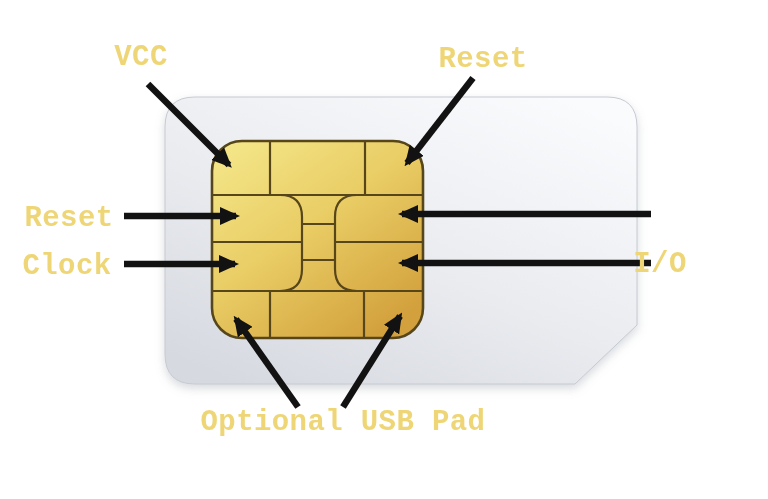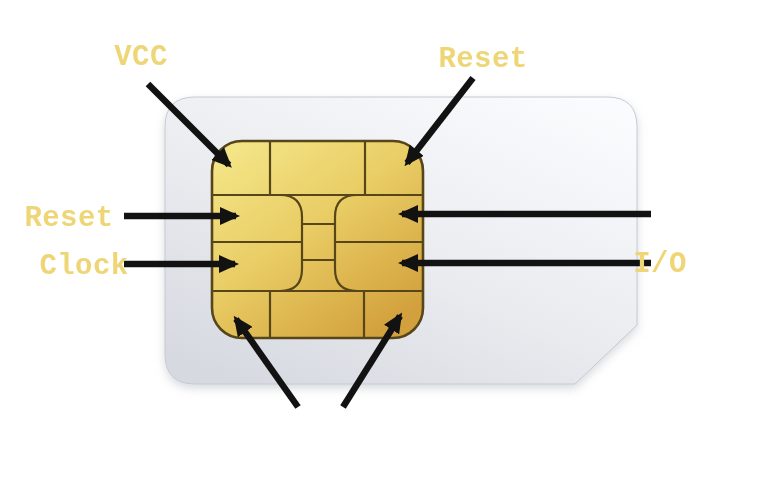--- a/index.html
+++ b/index.html
@@ -90,15 +90,16 @@
       <path d="M651,214 L402,214"></path>
       <path d="M651,263 L402,263"></path>
       <path d="M298,407 L236,319"></path>
       <path d="M343,407 L400,316"></path>
     </g>
   </svg>
 
   <div class="pin-label" style="left:141px; top:57px">VCC</div>
   <div class="pin-label" style="left:483px; top:59px">Reset</div>
   <div class="pin-label" style="left:69px; top:218px">Reset</div>
-  <div class="pin-label" style="left:84px; top:266px">Clock</div>
+  <div class="pin-label" style="left:67px; top:266px">Clock</div>
   <div class="pin-label" style="left:660px; top:264px">I/O</div>
+  <div class="pin-label" style="left:343px; top:422px">Optional USB Pad</div>
 </div>
 
 </body></html>

